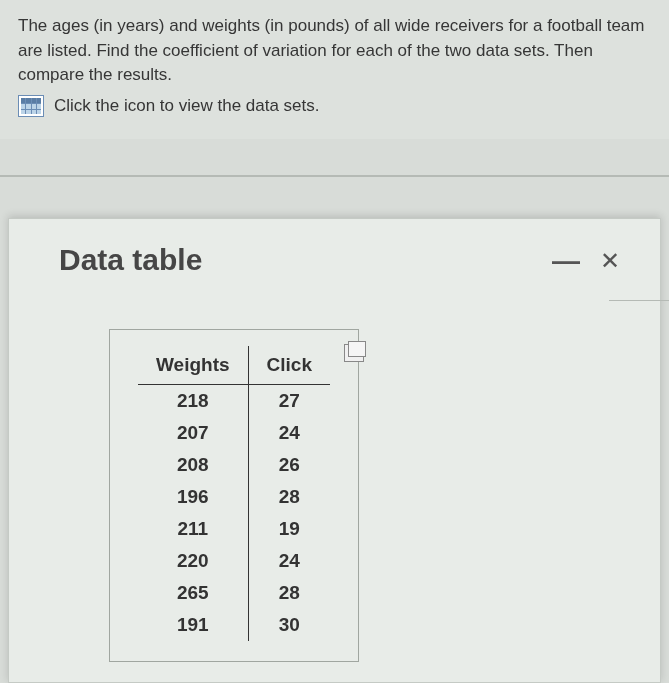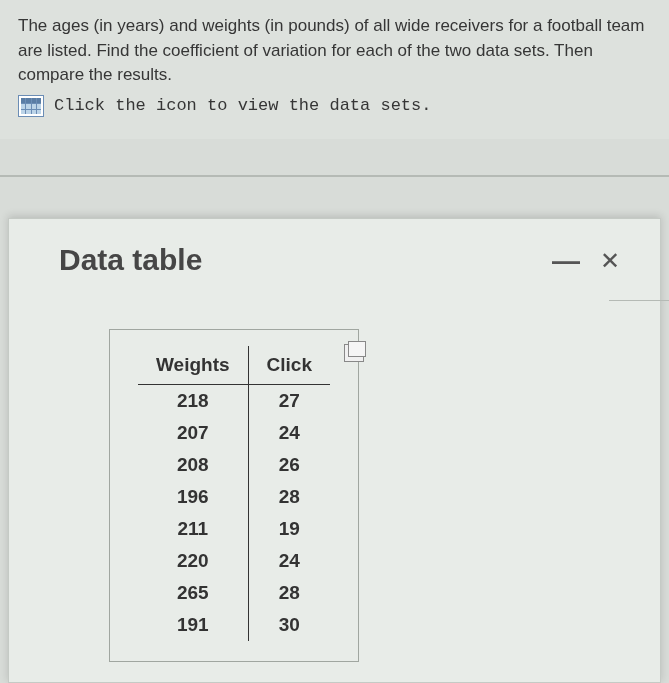--- a/index.html
+++ b/index.html
@@ -24,21 +24,20 @@
       color: #363636;
     }
     .question-text {
       margin-bottom: 6px;
     }
     .icon-line {
       display: flex;
       align-items: center;
       gap: 10px;
       margin-top: 6px;
-      font-family: Liberation Mono, monospace;
     }
     .data-icon {
       width: 26px;
       height: 22px;
       background: #ffffff;
       border: 1px solid #6b8db5;
       display: inline-flex;
       align-items: center;
       justify-content: center;
       flex-shrink: 0;

